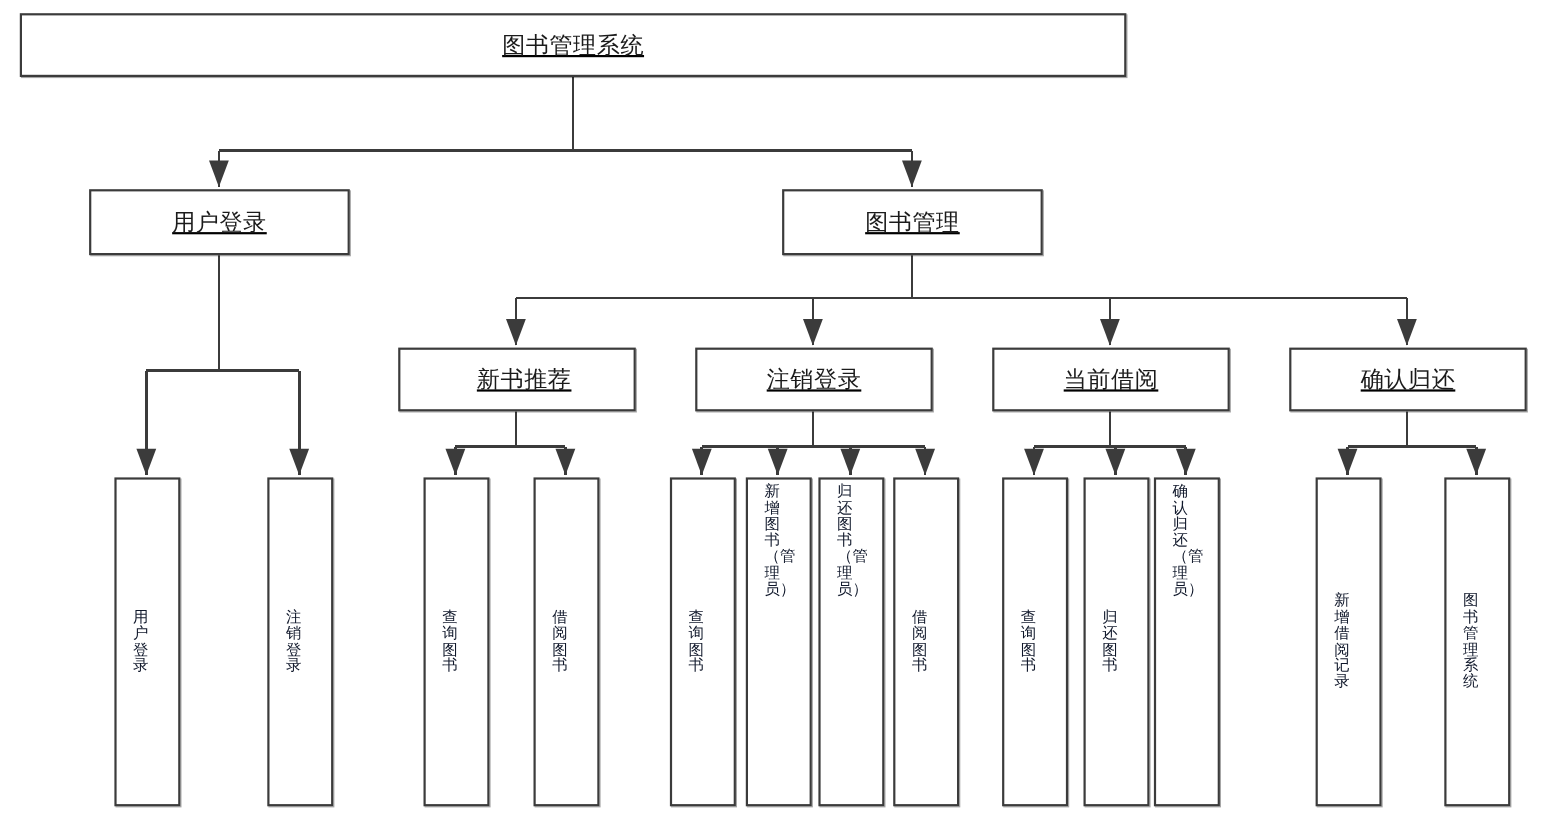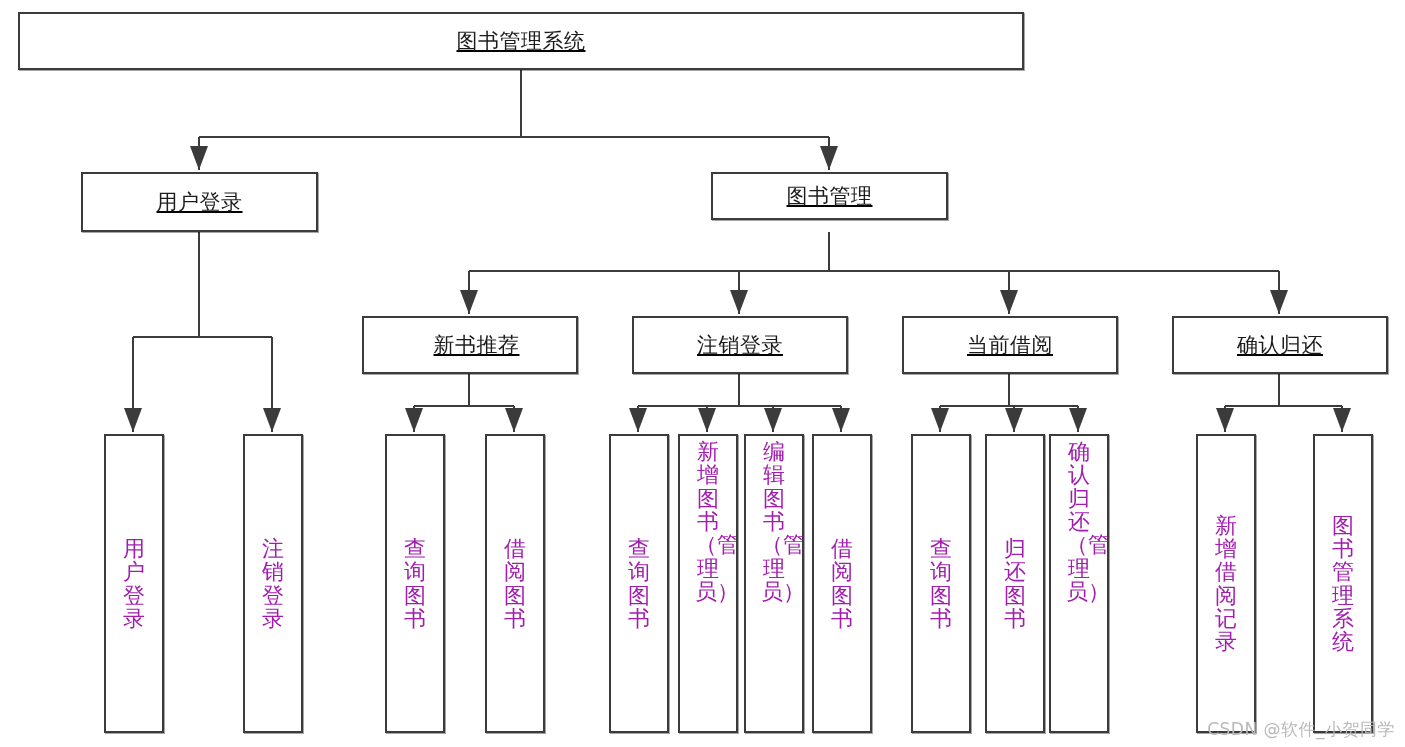--- a/index.html
+++ b/index.html
@@ -51,25 +51,25 @@
     align-items: flex-start;
     justify-content: center;
     padding-top: 4px;
     overflow: hidden;
   }
   .leaf-box.centered {
     align-items: center;
     padding-top: 0;
   }
   .leaf-label {
-    color: #a21caf;
-    font-size: 22px;
+    color: #0f172a;
+    font-size: 14px;
     line-height: 1.06;
     width: 26px;
-    text-align: center;
+    text-align: left;
     word-break: break-all;
     white-space: normal;
   }
   #connector-layer {
     position: absolute;
     left: 0;
     top: 0;
     width: 1405px;
     height: 747px;
     pointer-events: none;
@@ -144,21 +144,21 @@
       <polygon points="1333,408 1351,408 1342,432" fill="#3b3b3b"></polygon>
     </svg>
 
   <div id="nodes-layer">
       <div class="node-box" style="left: 18px; top: 12px; width: 1006px; height: 58px;">
         <div class="node-label">图书管理系统</div>
       </div>
       <div class="node-box" style="left: 81px; top: 172px; width: 237px; height: 60px;">
         <div class="node-label">用户登录</div>
       </div>
-      <div class="node-box" style="left: 711px; top: 172px; width: 237px; height: 48px;">
+      <div class="node-box" style="left: 711px; top: 172px; width: 237px; height: 60px;">
         <div class="node-label">图书管理</div>
       </div>
       <div class="node-box" style="left: 362px; top: 316px; width: 216px; height: 58px; padding-left: 13px;">
         <div class="node-label">新书推荐</div>
       </div>
       <div class="node-box" style="left: 632px; top: 316px; width: 216px; height: 58px;">
         <div class="node-label">注销登录</div>
       </div>
       <div class="node-box" style="left: 902px; top: 316px; width: 216px; height: 58px;">
         <div class="node-label">当前借阅</div>
@@ -178,21 +178,21 @@
       <div class="leaf-box centered" style="left: 485px; top: 434px; width: 60px; height: 299px;">
         <div class="leaf-label">借阅图书</div>
       </div>
       <div class="leaf-box centered" style="left: 609px; top: 434px; width: 60px; height: 299px;">
         <div class="leaf-label">查询图书</div>
       </div>
       <div class="leaf-box" style="left: 678px; top: 434px; width: 60px; height: 299px;">
         <div class="leaf-label">新增图书（管理员）</div>
       </div>
       <div class="leaf-box" style="left: 744px; top: 434px; width: 60px; height: 299px;">
-        <div class="leaf-label">编辑图书（管理员）</div>
+        <div class="leaf-label">归还图书（管理员）</div>
       </div>
       <div class="leaf-box centered" style="left: 812px; top: 434px; width: 60px; height: 299px;">
         <div class="leaf-label">借阅图书</div>
       </div>
       <div class="leaf-box centered" style="left: 911px; top: 434px; width: 60px; height: 299px;">
         <div class="leaf-label">查询图书</div>
       </div>
       <div class="leaf-box centered" style="left: 985px; top: 434px; width: 60px; height: 299px;">
         <div class="leaf-label">归还图书</div>
       </div>
@@ -200,14 +200,13 @@
         <div class="leaf-label">确认归还（管理员）</div>
       </div>
       <div class="leaf-box centered" style="left: 1196px; top: 434px; width: 60px; height: 299px;">
         <div class="leaf-label">新增借阅记录</div>
       </div>
       <div class="leaf-box centered" style="left: 1313px; top: 434px; width: 60px; height: 299px;">
         <div class="leaf-label">图书管理系统</div>
       </div>
     </div>
 
-  <div id="watermark">CSDN @软件_小贺同学</div>
 </div>
 
 </body></html>

